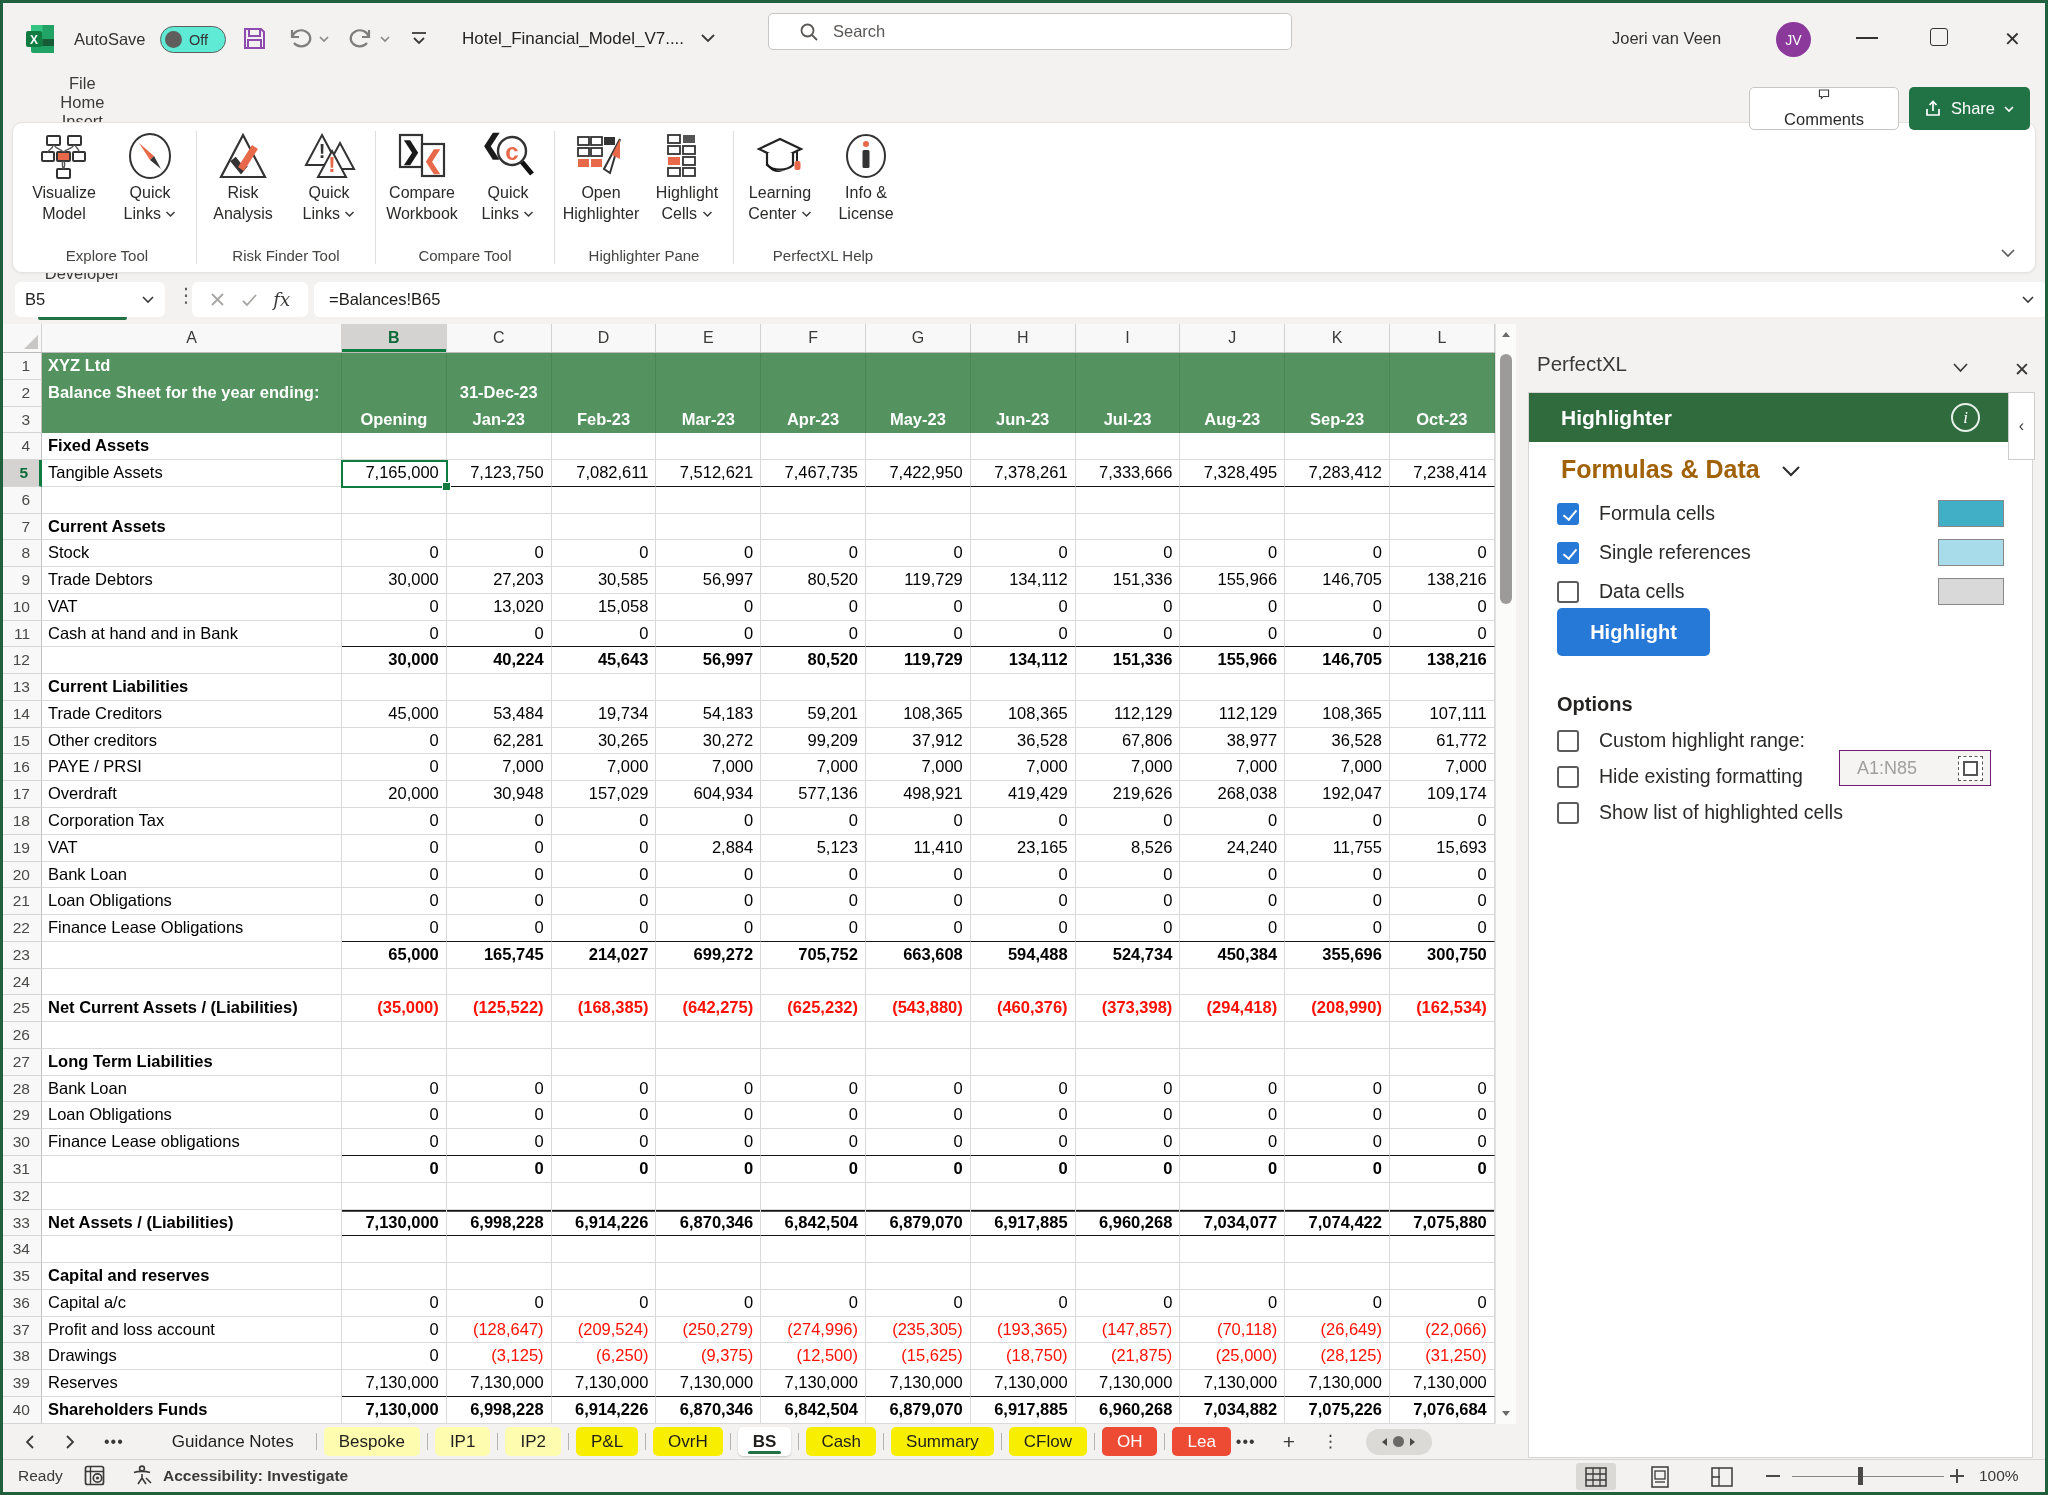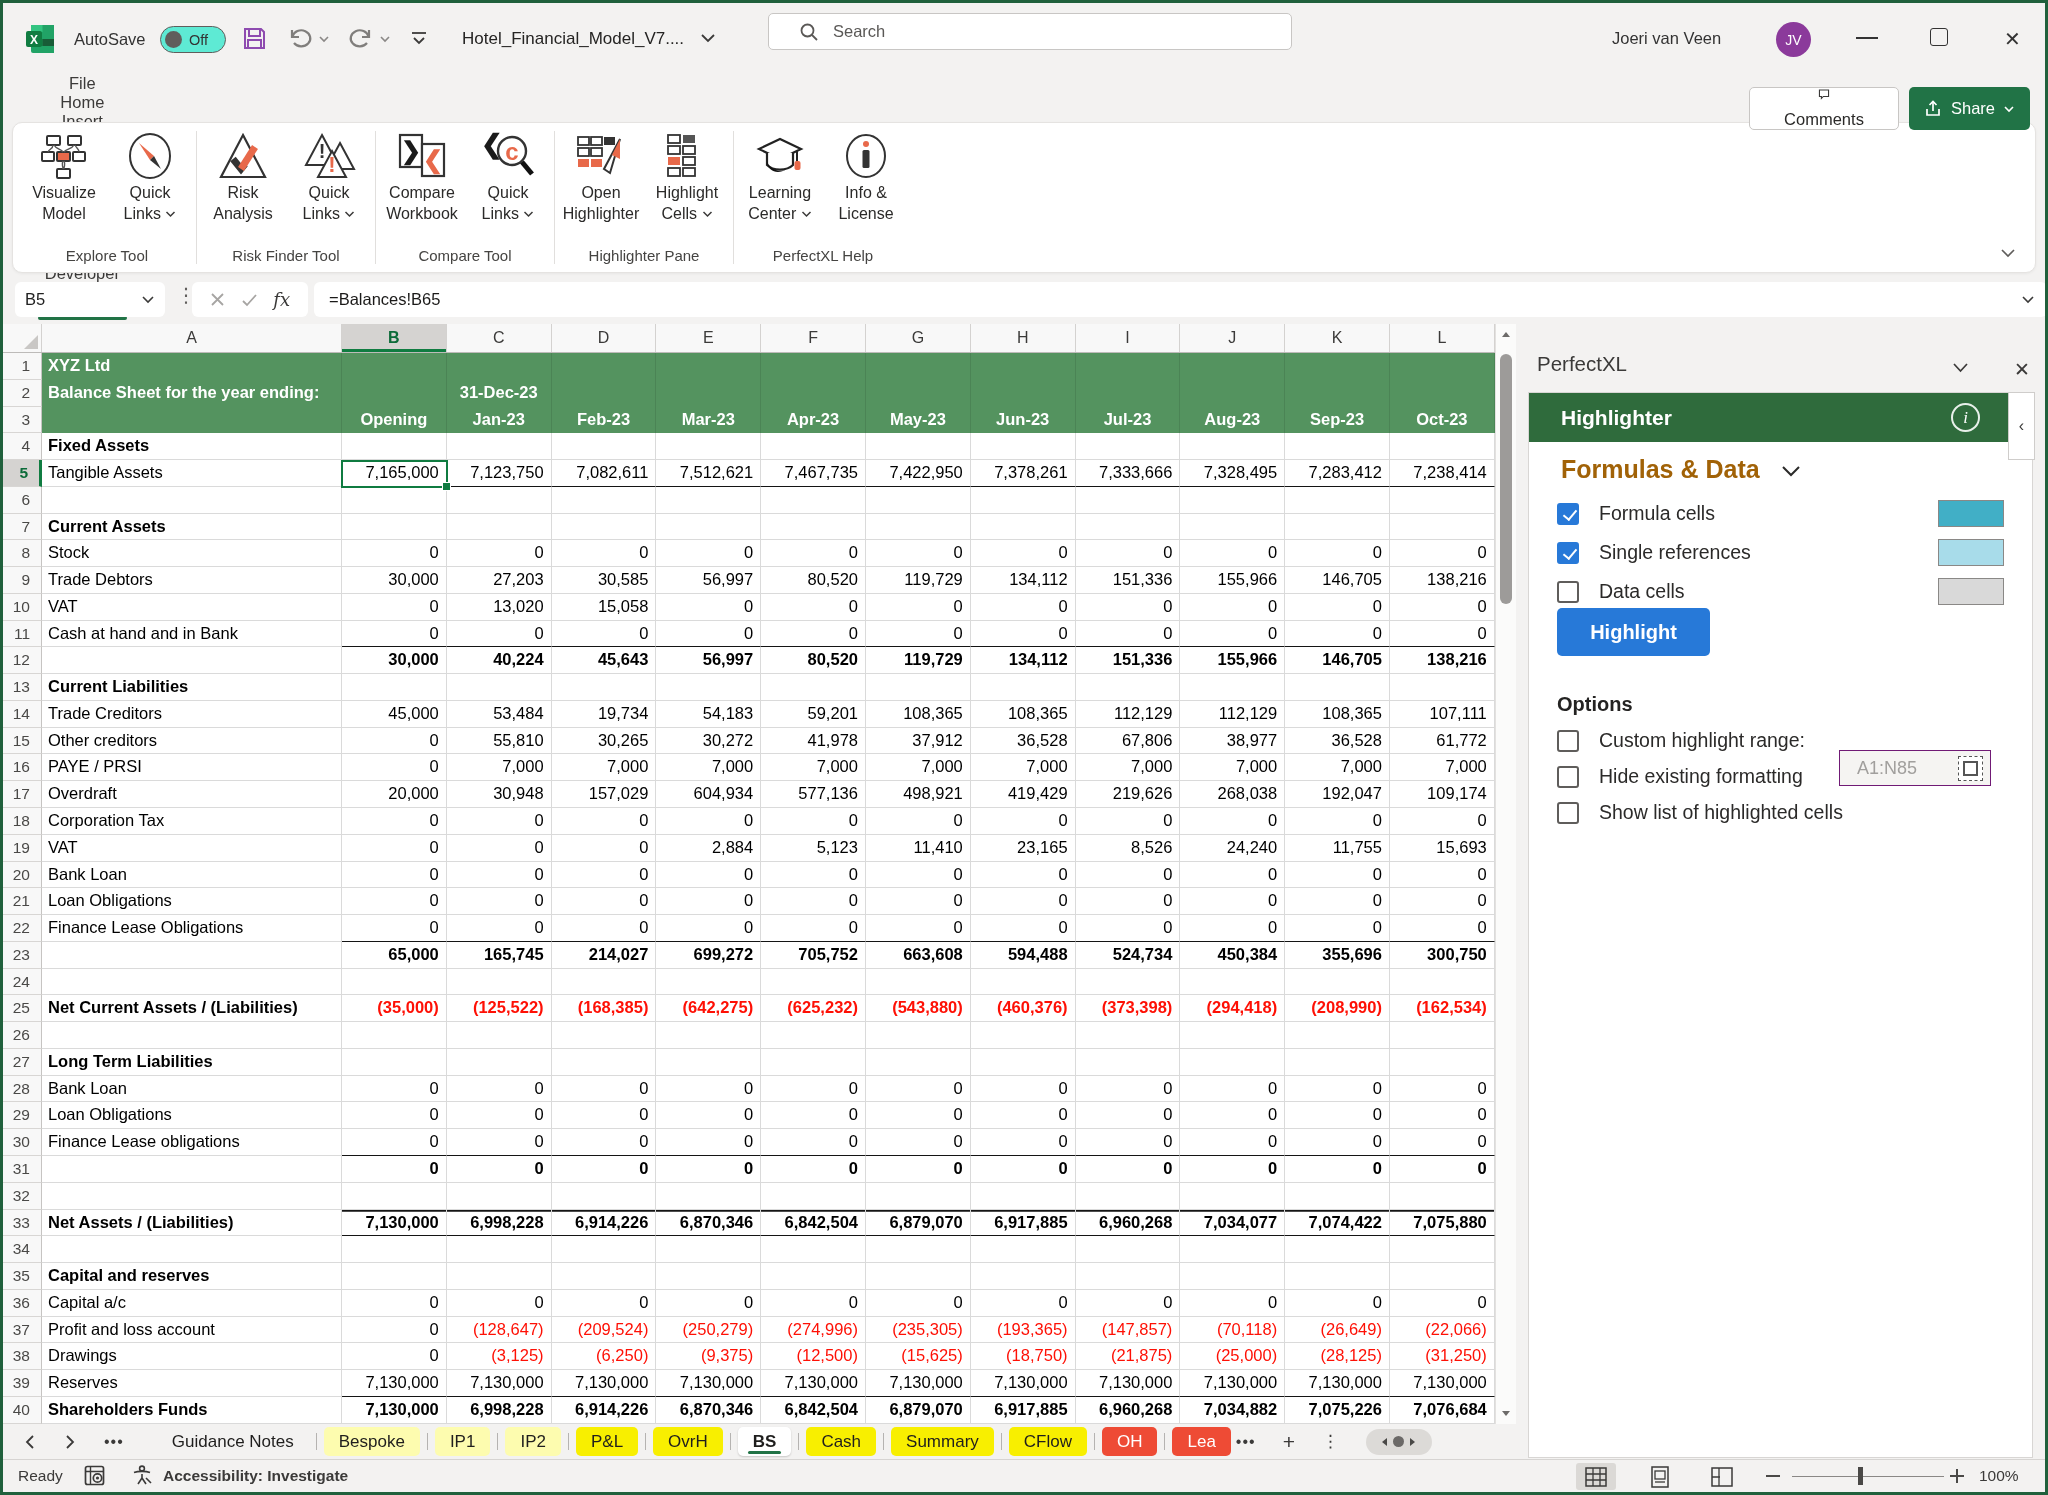--- a/index.html
+++ b/index.html
@@ -677,24 +677,24 @@
       <div class="c cN">108,365</div>
       <div class="c cN">112,129</div>
       <div class="c cN">112,129</div>
       <div class="c cN">108,365</div>
       <div class="c cN">107,111</div>
     </div>
     <div class="row">
       <div class="rh">15</div>
       <div class="c cA">Other creditors</div>
       <div class="c cN">0</div>
-      <div class="c cN">55,810</div>
+      <div class="c cN">62,281</div>
       <div class="c cN">30,265</div>
       <div class="c cN">30,272</div>
-      <div class="c cN">41,978</div>
+      <div class="c cN">99,209</div>
       <div class="c cN">37,912</div>
       <div class="c cN">36,528</div>
       <div class="c cN">67,806</div>
       <div class="c cN">38,977</div>
       <div class="c cN">36,528</div>
       <div class="c cN">61,772</div>
     </div>
     <div class="row">
       <div class="rh">16</div>
       <div class="c cA">PAYE / PRSI</div>

